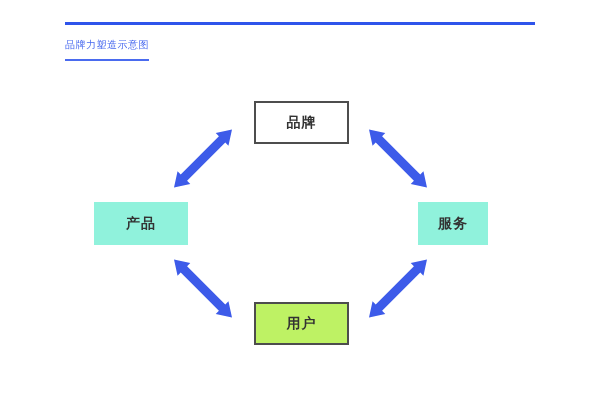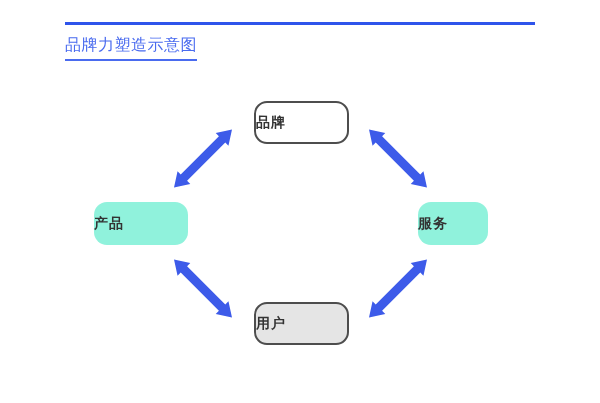--- a/index.html
+++ b/index.html
@@ -15,42 +15,42 @@
     position: absolute;
     left: 65px;
     top: 22px;
     width: 470px;
     height: 3px;
   }
   .title {
     position: absolute;
     left: 65px;
     top: 38px;
-    font-size: 16px;
+    font-size: 10px;
     line-height: 14px;
     padding-bottom: 7px;
     border-bottom: 2px solid;
     letter-spacing: 0.5px;
     white-space: nowrap;
   }
   .arrows-layer {
     position: absolute;
     left: 0;
     top: 0;
   }
   .node {
     position: absolute;
     display: flex;
     align-items: center;
-    justify-content: flex-start;
+    justify-content: center;
     box-sizing: border-box;
     font-size: 14px;
     font-weight: 700;
     letter-spacing: 1px;
-    border-radius: 13px;
+    border-radius: 0;
   }
   .node.outlined { border: 2px solid #4d4d4d; }
   .node-brand   { left: 254px; top: 101px; width: 95px; height: 43px; }
   .node-user    { left: 254px; top: 302px; width: 95px; height: 43px; }
   .node-product { left: 94px;  top: 202px; width: 94px; height: 43px; }
   .node-service { left: 418px; top: 202px; width: 70px; height: 43px; }
 </style>
 </head>
 <body>
 
@@ -76,21 +76,21 @@
   </svg>
 
   <div class="node outlined node-brand" style="background: rgb(255, 255, 255); border-color: rgb(77, 77, 77); color: rgb(51, 51, 51);">
     <span>品牌</span>
   </div>
 
   <div class="node filled node-service" style="background: rgb(144, 242, 220); color: rgb(51, 51, 51);">
     <span>服务</span>
   </div>
 
-  <div class="node outlined node-user" style="background: #e5e5e5; border-color: rgb(77, 77, 77); color: rgb(51, 51, 51);">
+  <div class="node outlined node-user" style="background: #bef264; border-color: rgb(77, 77, 77); color: rgb(51, 51, 51);">
     <span>用户</span>
   </div>
 
   <div class="node filled node-product" style="background: rgb(144, 242, 220); color: rgb(51, 51, 51);">
     <span>产品</span>
   </div>
 
 </div>
 
 </body></html>

